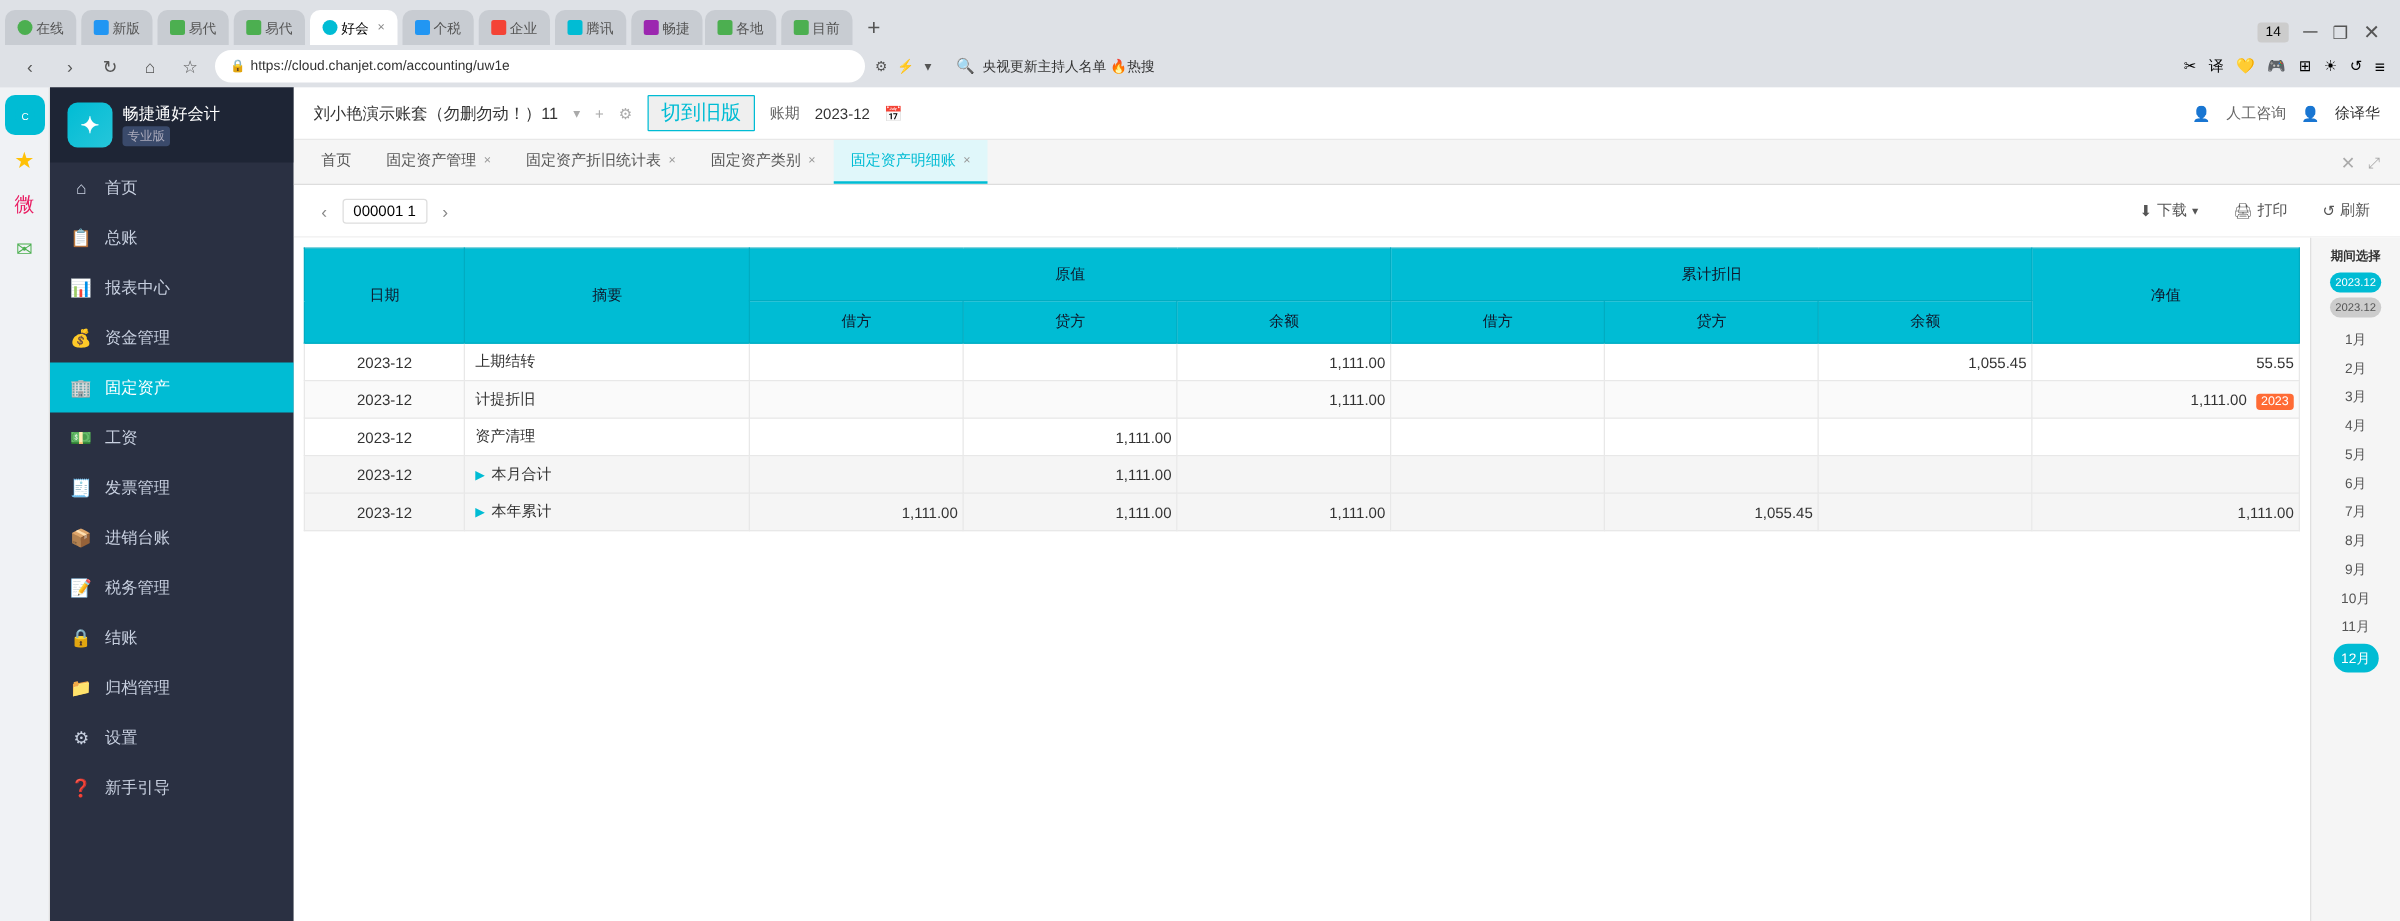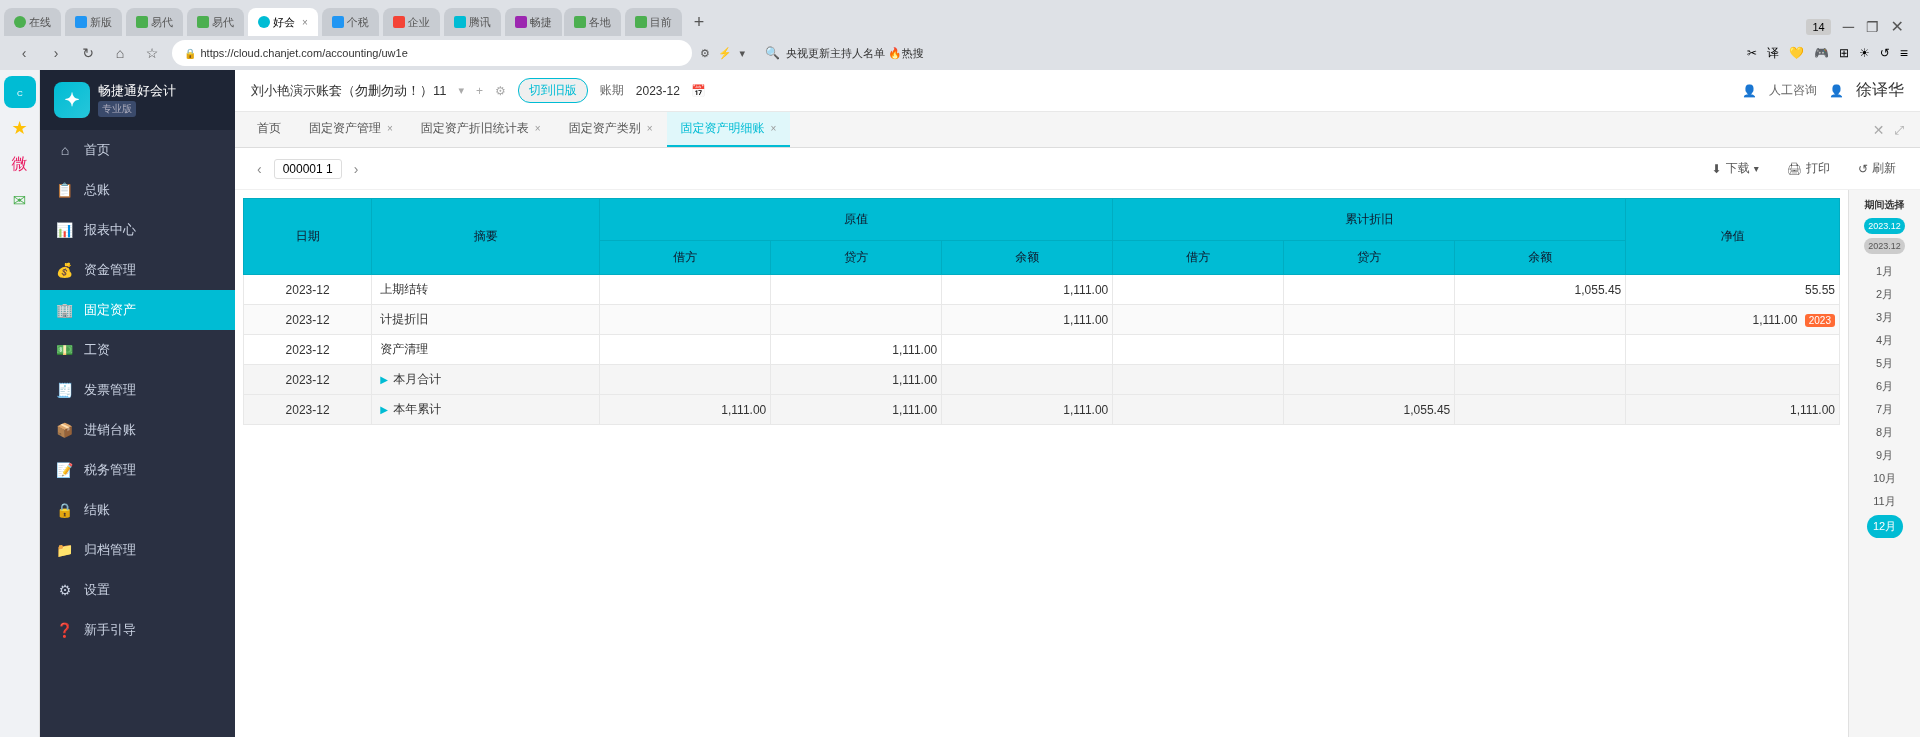--- a/index.html
+++ b/index.html
@@ -25,21 +25,21 @@
     .sidebar-logo { display: flex; align-items: center; padding: 12px 14px; gap: 8px; background: #1e2535; }
     .sidebar-logo-icon { width: 36px; height: 36px; background: linear-gradient(135deg, #00bcd4, #26c6da); border-radius: 8px; display: flex; align-items: center; justify-content: center; color: white; font-size: 18px; }
     .sidebar-logo-text { font-size: 13px; color: #fff; line-height: 1.3; }
     .sidebar-logo-sub { font-size: 10px; color: #aab; background: #3a4a6b; border-radius: 3px; padding: 1px 4px; margin-top: 2px; display: inline-block; }
     .sidebar-item { display: flex; align-items: center; padding: 11px 16px; gap: 10px; cursor: pointer; color: #c8d0e0; font-size: 13px; transition: background 0.2s; }
     .sidebar-item.active { background: #00bcd4; color: #fff; }
     .sidebar-item-icon { width: 18px; height: 18px; display: flex; align-items: center; justify-content: center; font-size: 14px; }
 
     
     .top-bar { background: #fff; height: 42px; display: flex; align-items: center; padding: 0 16px; gap: 12px; border-bottom: 1px solid #e8e8e8; }
-    .switch-btn { border: 1px solid #00bcd4; color: #00bcd4; padding: 3px 10px; border-radius: 12px; font-size: 12px; cursor: pointer; }
+    .switch-btn { border: 1px solid #00bcd4; color: #00bcd4; padding: 3px 10px; border-radius: 1px; font-size: 16px; cursor: pointer; }
     .top-bar-right { margin-left: auto; display: flex; align-items: center; gap: 12px; color: #666; font-size: 12px; }
 
     
     .page-tabs { display: flex; align-items: center; background: #f5f5f5; border-bottom: 1px solid #ddd; padding: 0 8px; height: 36px; }
     .page-tab { padding: 8px 14px; font-size: 12px; color: #555; cursor: pointer; display: flex; align-items: center; gap: 6px; white-space: nowrap; border-bottom: 2px solid transparent; }
     .page-tab.active { color: #00bcd4; border-bottom: 2px solid #00bcd4; background: #fff; }
     .page-tab .tab-x { font-size: 10px; color: #999; cursor: pointer; }
 
     
     .main-content { flex: 1; overflow: hidden; background: #fff; display: flex; flex-direction: column; }
@@ -258,21 +258,21 @@
       <span style="font-size:12px;color:#aaa;">+</span>
       <span style="font-size:12px;color:#aaa;">⚙</span>
       <button class="switch-btn">切到旧版</button>
       <span style="font-size:12px;color:#666;">账期</span>
       <span style="font-size:12px;color:#333;font-weight:500;">2023-12</span>
       <span style="font-size:12px;cursor:pointer;">📅</span>
       <div class="top-bar-right">
         <span style="font-size:12px;">👤</span>
         <span style="font-size:12px;color:#666;cursor:pointer;">人工咨询</span>
         <span style="font-size:12px;">👤</span>
-        <span style="font-size:16px;color:#333;cursor:pointer;">徐译华</span>
+        <span style="font-size:12px;color:#333;cursor:pointer;">徐译华</span>
       </div>
     </div>
 
     <div class="page-tabs">
       <div class="page-tab">
         <span>首页</span>
       </div>
       <div class="page-tab">
         <span>固定资产管理</span>
         <span class="tab-x">×</span>

